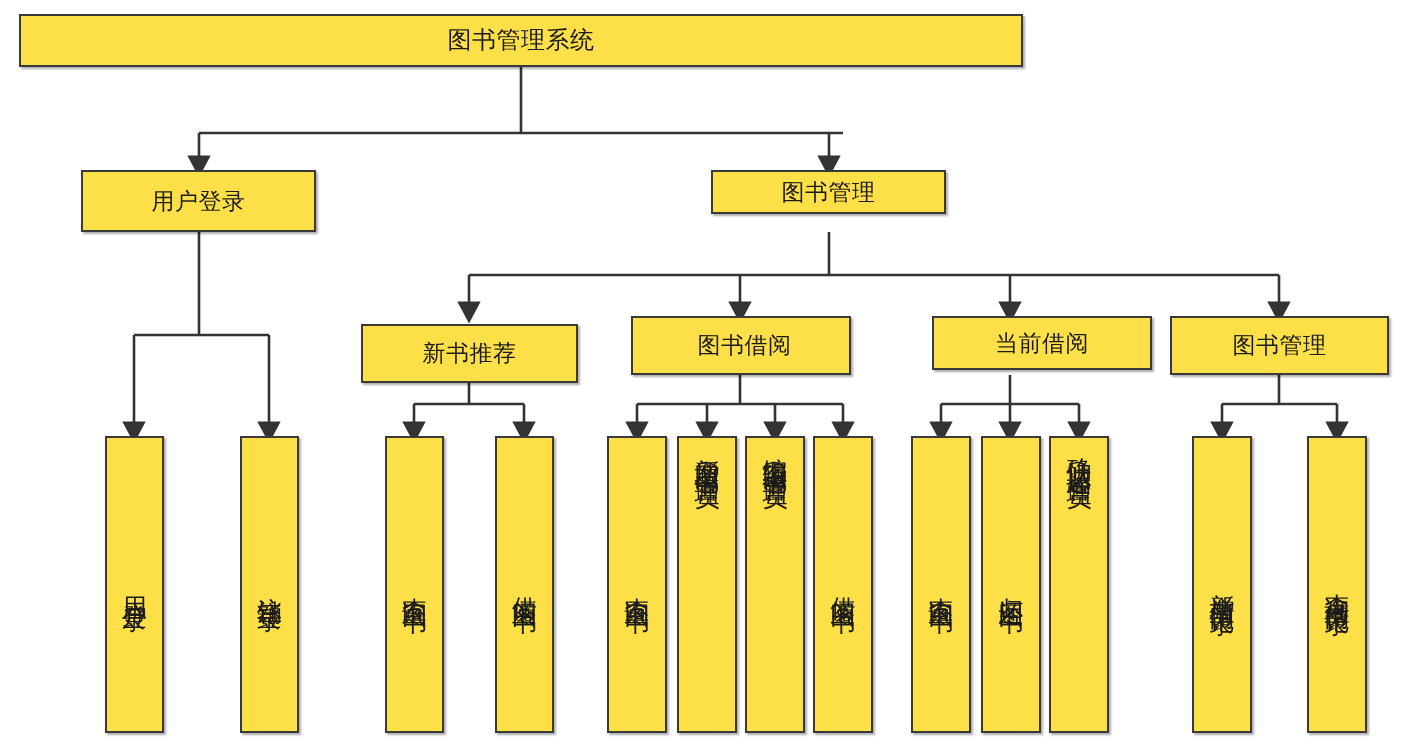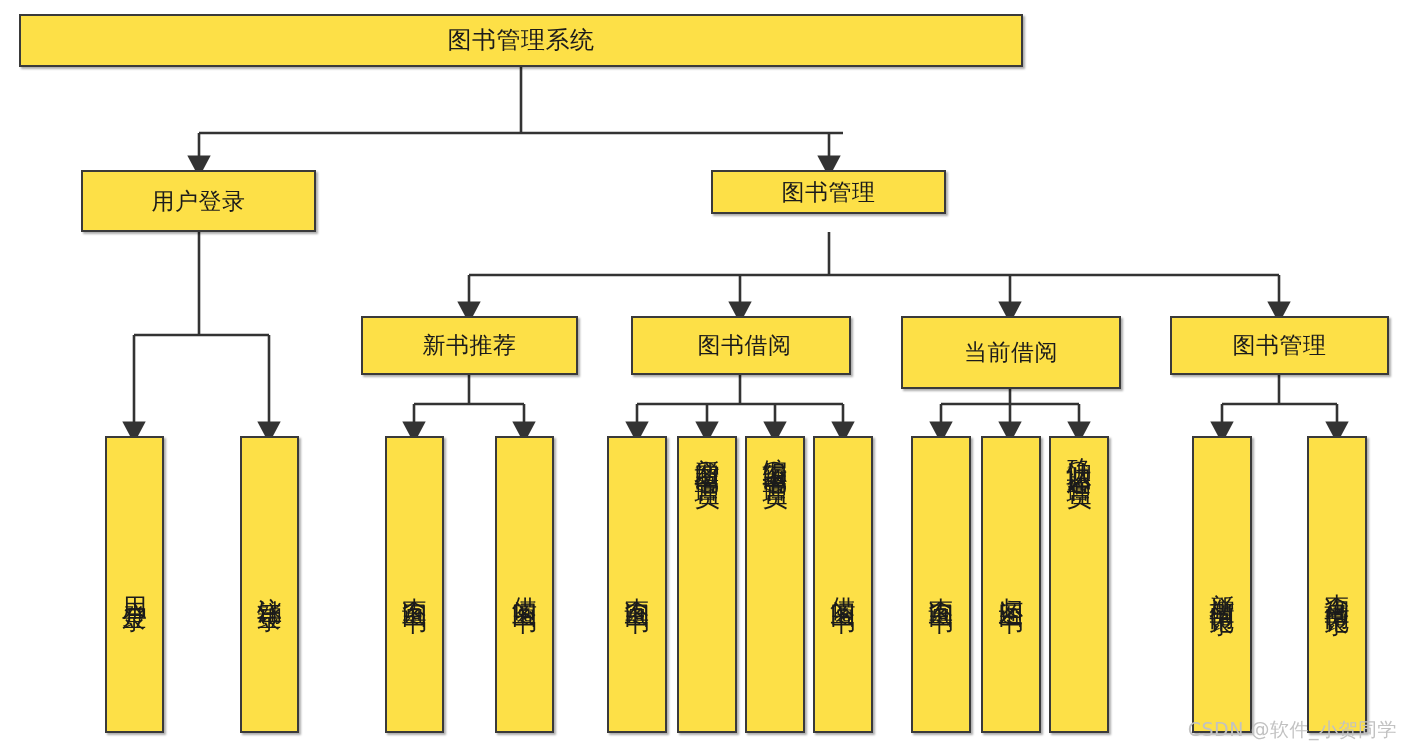--- a/index.html
+++ b/index.html
@@ -129,29 +129,29 @@
   </div>
 
   <div class="node h" style="left:81px;top:170px;width:235px;height:62px;">
     <span class="node-label">用户登录</span>
   </div>
 
   <div class="node h" style="left:711px;top:170px;width:235px;height:44px;">
     <span class="node-label">图书管理</span>
   </div>
 
-  <div class="node h" style="left:361px;top:316px;width:217px;height:59px;align-items:center;">
+  <div class="node h" style="left:361px;top:324px;width:217px;height:59px;align-items:center;">
     <span class="node-label">新书推荐</span>
   </div>
 
   <div class="node h" style="left:631px;top:316px;width:220px;height:59px;padding-left:7px;">
     <span class="node-label">图书借阅</span>
   </div>
 
-  <div class="node h" style="left:901px;top:316px;width:220px;height:73px;">
+  <div class="node h" style="left:932px;top:316px;width:220px;height:54px;">
     <span class="node-label">当前借阅</span>
   </div>
 
   <div class="node h" style="left:1170px;top:316px;width:219px;height:59px;">
     <span class="node-label">图书管理</span>
   </div>
 
   <div class="node v center" style="left:105px;top:436px;width:59px;height:297px;">
     <span class="node-label">用户登录</span>
   </div>
@@ -197,15 +197,14 @@
   </div>
 
   <div class="node v center" style="left:1192px;top:436px;width:60px;height:297px;">
     <span class="node-label">新增借阅记录</span>
   </div>
 
   <div class="node v center" style="left:1307px;top:436px;width:60px;height:297px;">
     <span class="node-label">查询借阅记录</span>
   </div>
 
-  <div id="watermark">CSDN @软件_小贺同学</div>
 
 </div>
 
 </body></html>

